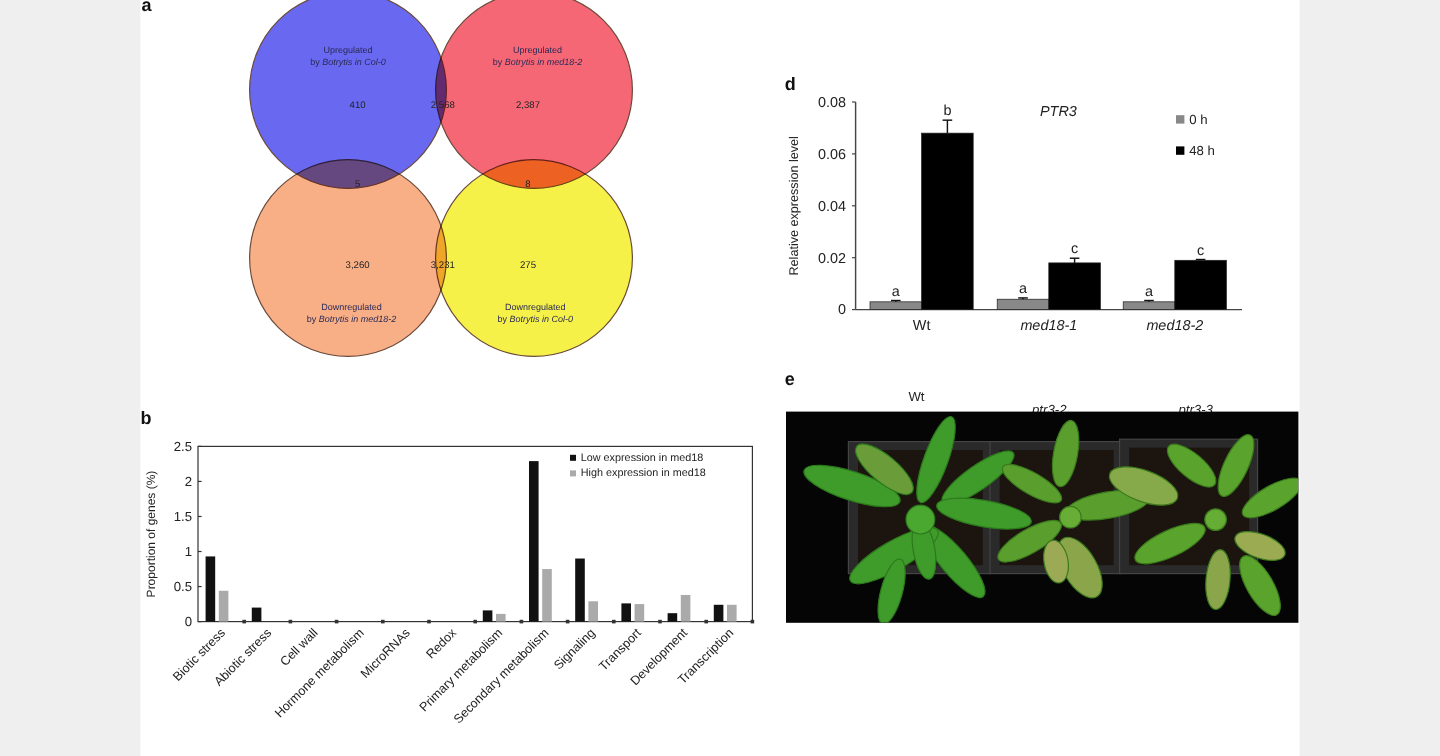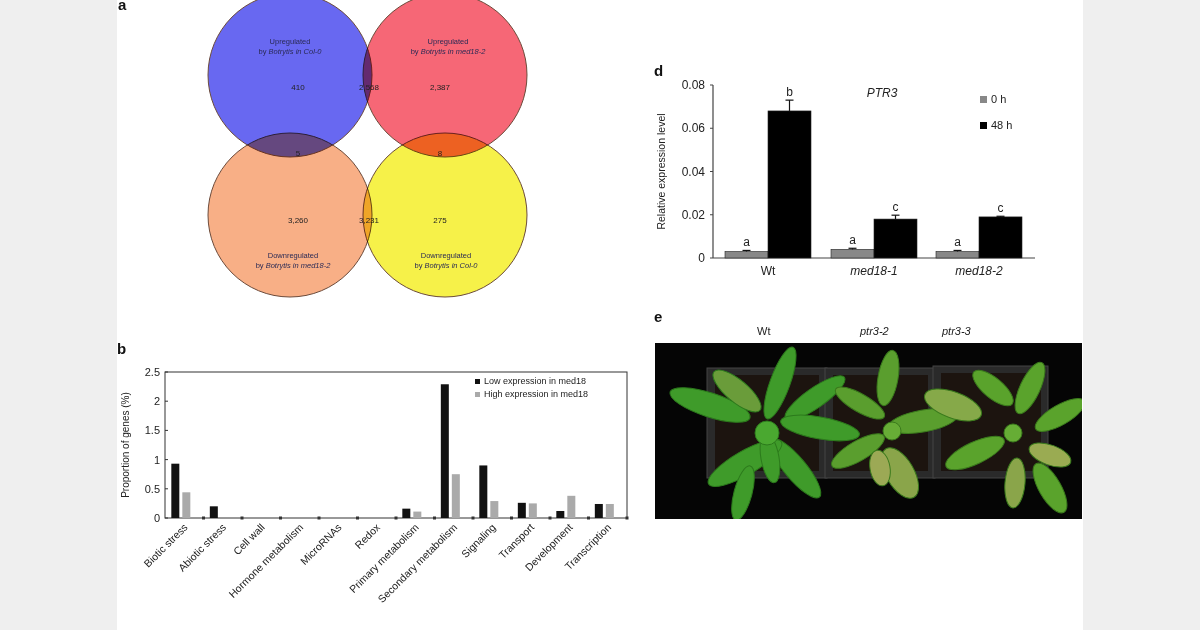--- a/index.html
+++ b/index.html
@@ -2,21 +2,21 @@
 <html><head>
 <meta charset="utf-8">
 <style>
   html, body { margin:0; padding:0; }
   body { width:1200px; height:630px; background:#efefef; position:relative; overflow:hidden; font-family:"Liberation Sans", sans-serif; }
   .figure { position:absolute; left:117px; top:0; width:966px; height:630px; background:#ffffff; }
   .panel-label { position:absolute; font-weight:bold; font-size:15px; color:#111; font-family:"Liberation Sans", sans-serif; }
   svg text { font-family:"Liberation Sans", sans-serif; }
   .photo { position:absolute; left:655px; top:343px; width:427px; height:176px; background:#050505; overflow:hidden; }
   .photo-label { position:absolute; top:325px; font-size:11px; color:#222; }
-  .photo-label.it { font-style:italic; }
+  .photo-label.it { font-style:italic;margin-top:11px; }
 </style>
 </head>
 <body>
 
 <div class="figure"></div>
 
 <div class="panel-label" style="left:118px;top:-4px;">a</div>
 <div class="panel-label" style="left:117px;top:340px;">b</div>
 <div class="panel-label" style="left:654px;top:62px;">d</div>
 <div class="panel-label" style="left:654px;top:308px;">e</div>
@@ -151,21 +151,21 @@
     <text x="1000.5" y="212.26375" font-size="12" text-anchor="middle" fill="#222">c</text>
     <text x="979" y="275" font-size="12" text-anchor="middle" font-style="italic" fill="#222">med18-2</text>
     <rect x="980" y="96" width="7" height="7" fill="#888888"></rect>
     <text x="991" y="103" font-size="11" fill="#222">0 h</text>
     <rect x="980" y="122" width="7" height="7" fill="#000000"></rect>
     <text x="991" y="129" font-size="11" fill="#222">48 h</text>
   </svg>
 
 <div class="photo-label" style="left:757px;">Wt</div>
 <div class="photo-label it" style="left:860px;">ptr3-2</div>
-<div class="photo-label it" style="left:942px;text-align:right;">ptr3-3</div>
+<div class="photo-label it" style="left:982px;text-align:right;">ptr3-3</div>
 <div class="photo">
   <svg width="427" height="176" viewBox="0 0 427 176">
 
     <rect x="52" y="25" width="120" height="110" fill="#2a2a2a" stroke="#444"></rect>
     <rect x="170" y="25" width="110" height="110" fill="#2a2a2a" stroke="#444"></rect>
     <rect x="278" y="23" width="115" height="112" fill="#2a2a2a" stroke="#444"></rect>
     <rect x="60" y="32" width="104" height="96" fill="#1c140f"></rect>
     <rect x="178" y="32" width="95" height="96" fill="#1c140f"></rect>
     <rect x="286" y="30" width="100" height="98" fill="#1c140f"></rect>
 

